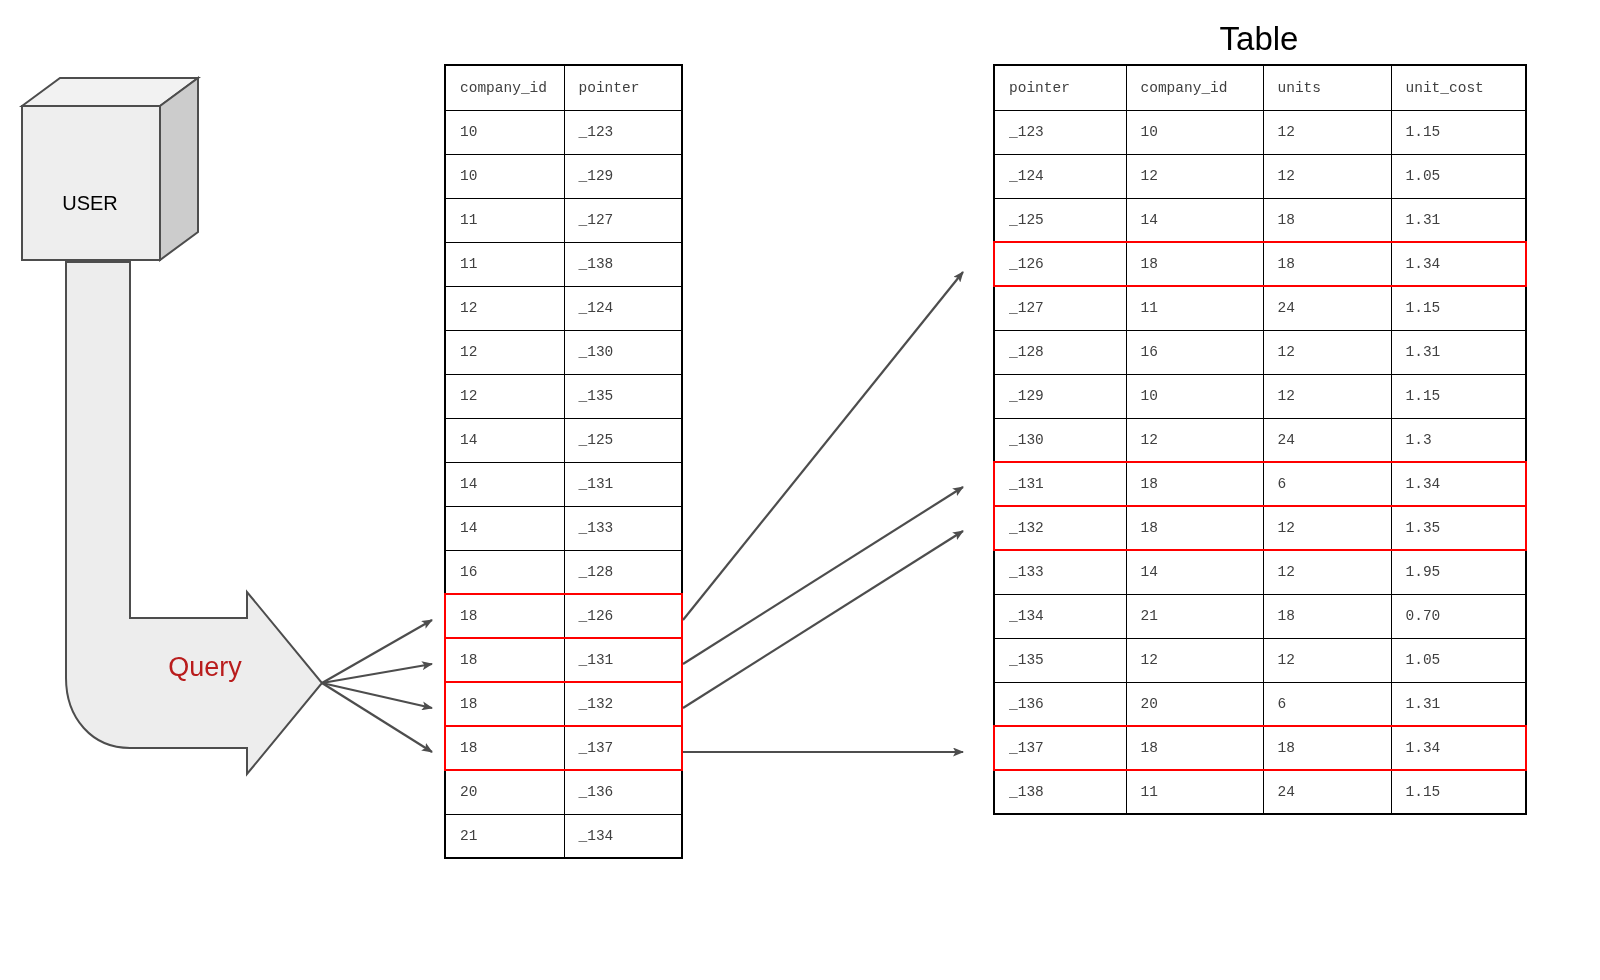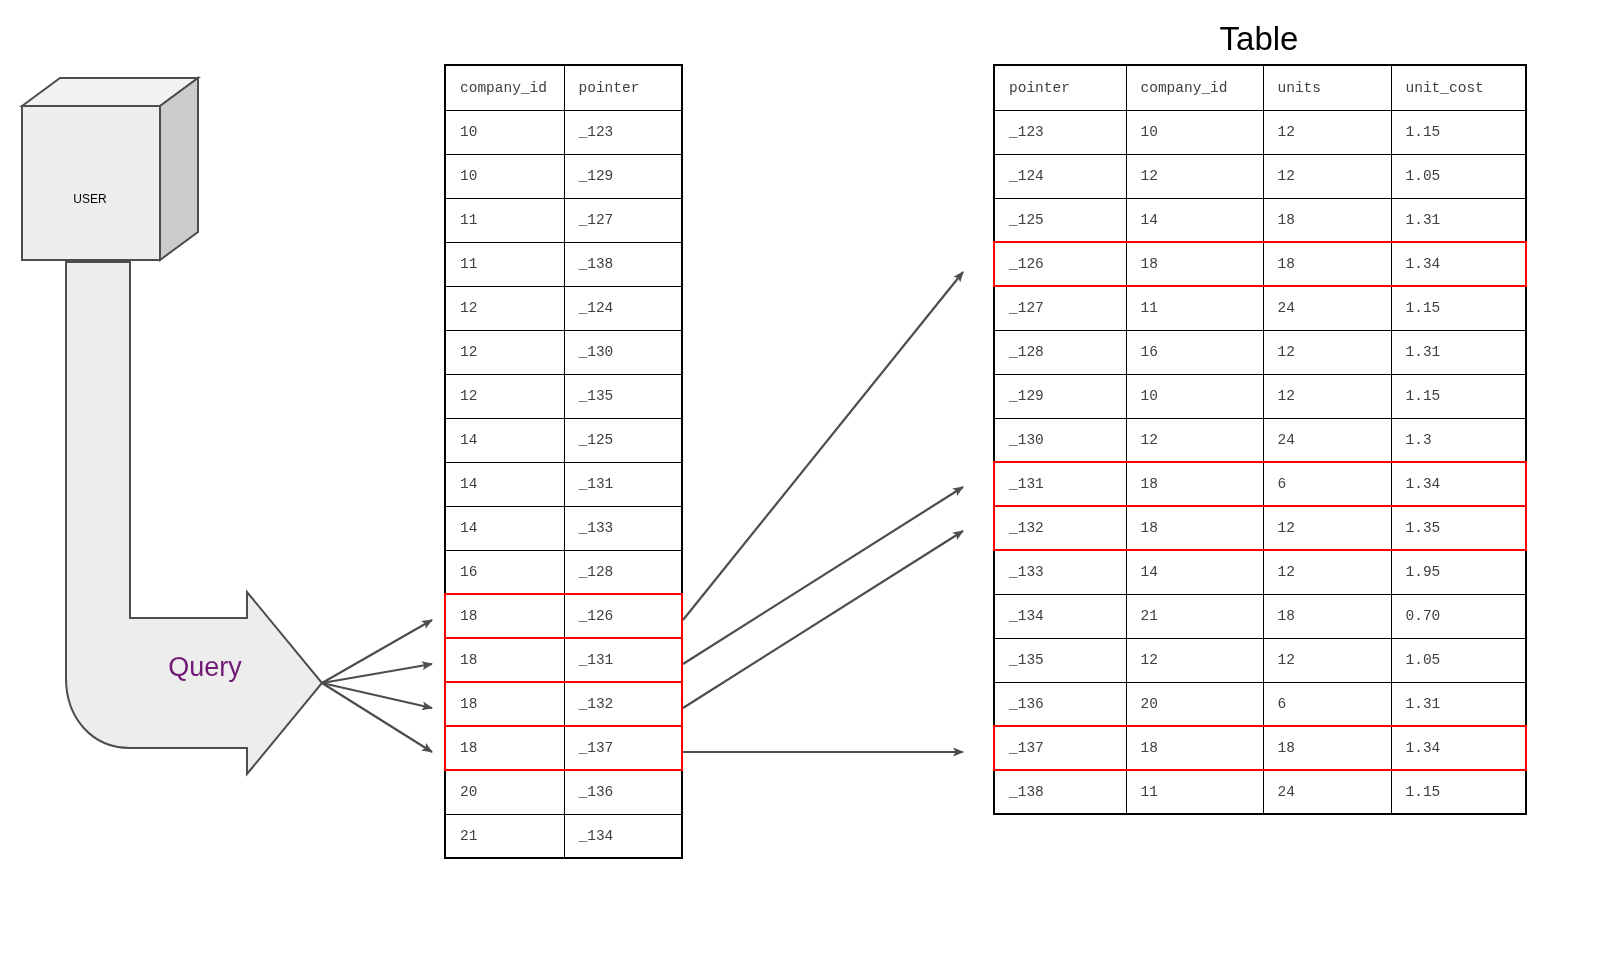--- a/index.html
+++ b/index.html
@@ -82,32 +82,32 @@
   }
   .cube-face { fill: #eeeeee; stroke: #4d4d4d; stroke-width: 2; }
   .cube-side { fill: #cccccc; stroke: #4d4d4d; stroke-width: 2; }
   .cube-top  { fill: #f2f2f2; stroke: #4d4d4d; stroke-width: 2; }
   .query-shape { fill: #ededed; stroke: #4d4d4d; stroke-width: 2; }
   .connector { stroke: #4d4d4d; stroke-width: 2.2; fill: none; }
 
   .cube-label {
     position: absolute;
     font-family: "Liberation Sans", sans-serif;
-    font-size: 12px;
+    font-size: 20px;
     color: #000000;
     text-align: center;
     white-space: nowrap;
   }
   #user-label { left: 20px; top: 192px; width: 140px; }
 
   .query-label {
     position: absolute;
     font-family: "Liberation Sans", sans-serif;
     font-size: 27px;
-    color: #701a75;
+    color: #b91c1c;
     text-align: center;
     white-space: nowrap;
   }
   #query-label { left: 110px; top: 652px; width: 190px; }
 </style>
 </head>
 <body>
 
 <div id="canvas">
 

